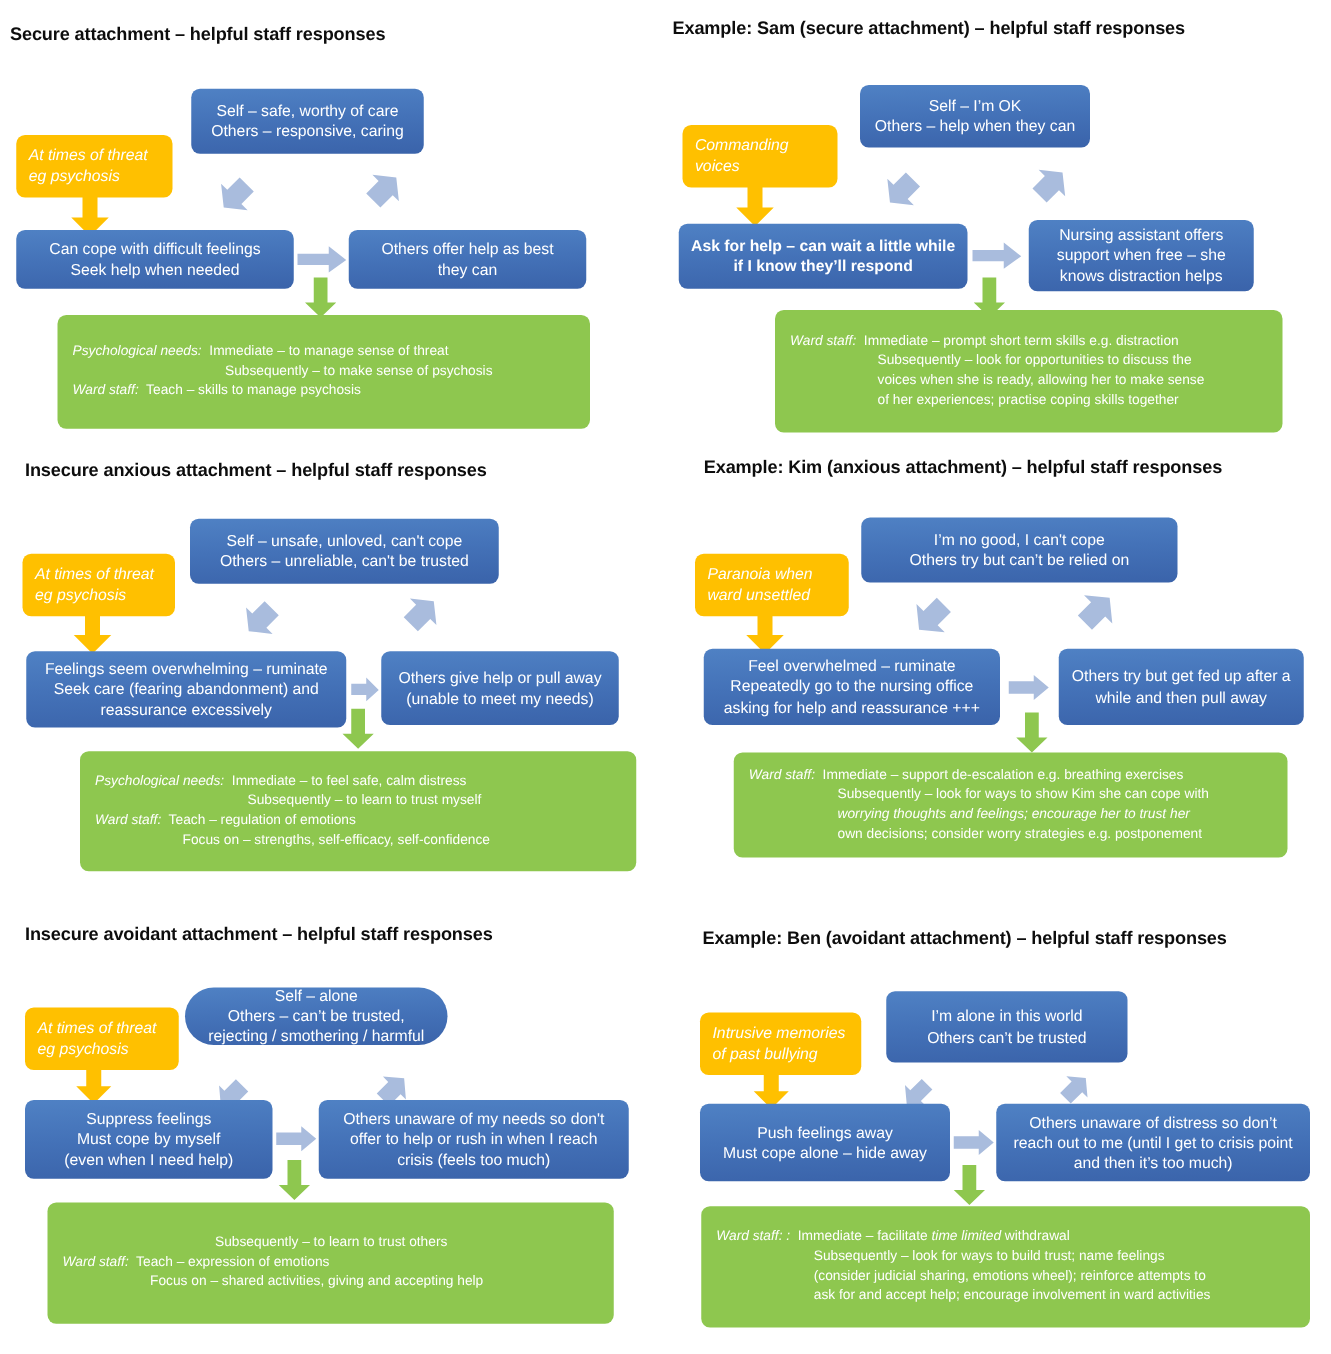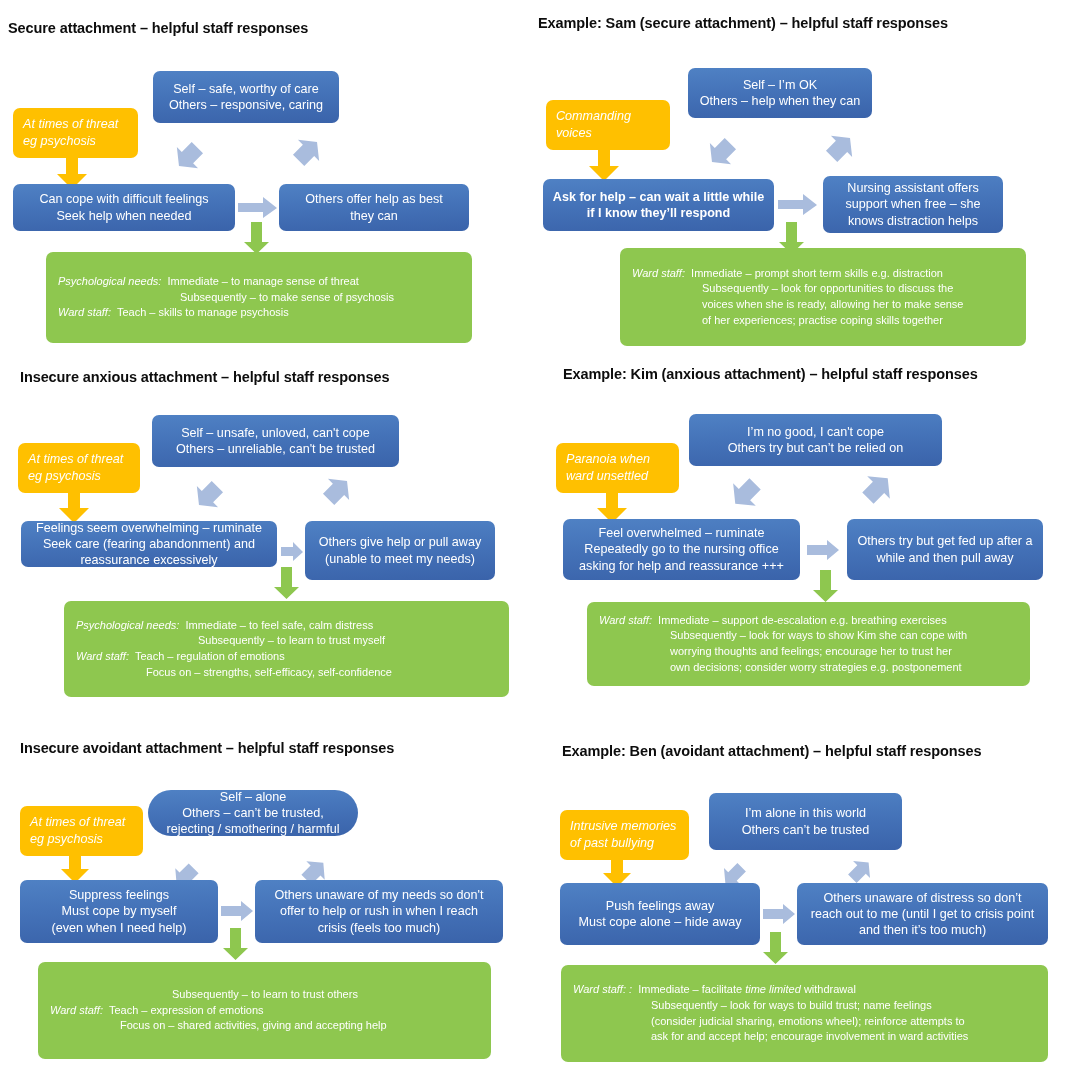--- a/index.html
+++ b/index.html
@@ -233,21 +233,21 @@
     </div>
 
     <div class="arrow" style="left:312px; top:470px;">
       <svg width="46" height="46" viewBox="0 0 46 46">
           <g transform="rotate(-45 23 23)">
             <path d="M14 15 H28 V8 L40 23 L28 38 V31 H14 Z" fill="#A9BCDD"></path>
           </g>
         </svg>
     </div>
 
-    <div class="box blue" style="left:21px; top:521px; width:256px; height:46px;">
+    <div class="box blue" style="left:21px; top:521px; width:256px; height:61px;">
       <span>Feelings seem overwhelming – ruminate</span>
       <span>Seek care (fearing abandonment) and</span>
       <span>reassurance excessively</span>
     </div>
 
     <div class="box blue" style="left:305px; top:521px; width:190px; height:59px;">
       <span>Others give help or pull away</span>
       <span>(unable to meet my needs)</span>
     </div>
 
@@ -325,21 +325,21 @@
 
     <div class="arrow" style="left:812px; top:570px;">
       <svg width="27" height="33" viewBox="0 0 27 33">
           <path d="M8 0 H19 V20 H26 L13.5 32 L1 20 H8 Z" fill="#8EC74F"></path>
         </svg>
     </div>
 
     <div class="box green" style="left:587px; top:602px; width:443px; height:84px;">
       <span class="ln"><em class="lbl-it">Ward staff:</em>&nbsp; Immediate – support de-escalation e.g. breathing exercises</span>
       <span class="ln" style="padding-left:71px;">Subsequently – look for ways to show Kim she can cope with</span>
-      <span class="ln" style="padding-left:71px;">worrying thoughts and feelings; encourage her to trust her</span>
+      <span class="ln" style="padding-left:71px;font-style:italic;">worrying thoughts and feelings; encourage her to trust her</span>
       <span class="ln" style="padding-left:71px;">own decisions; consider worry strategies e.g. postponement</span>
     </div>
   </div>
 
   <div class="panel">
     <div class="panel-title" style="left:20px; top:740px;">Insecure avoidant attachment – helpful staff responses</div>
 
     <div class="box blue" style="left:148px; top:790px; width:210px; height:46px;border-radius:27px;">
       <span>Self – alone</span>
       <span>Others – can’t be trusted,</span>

